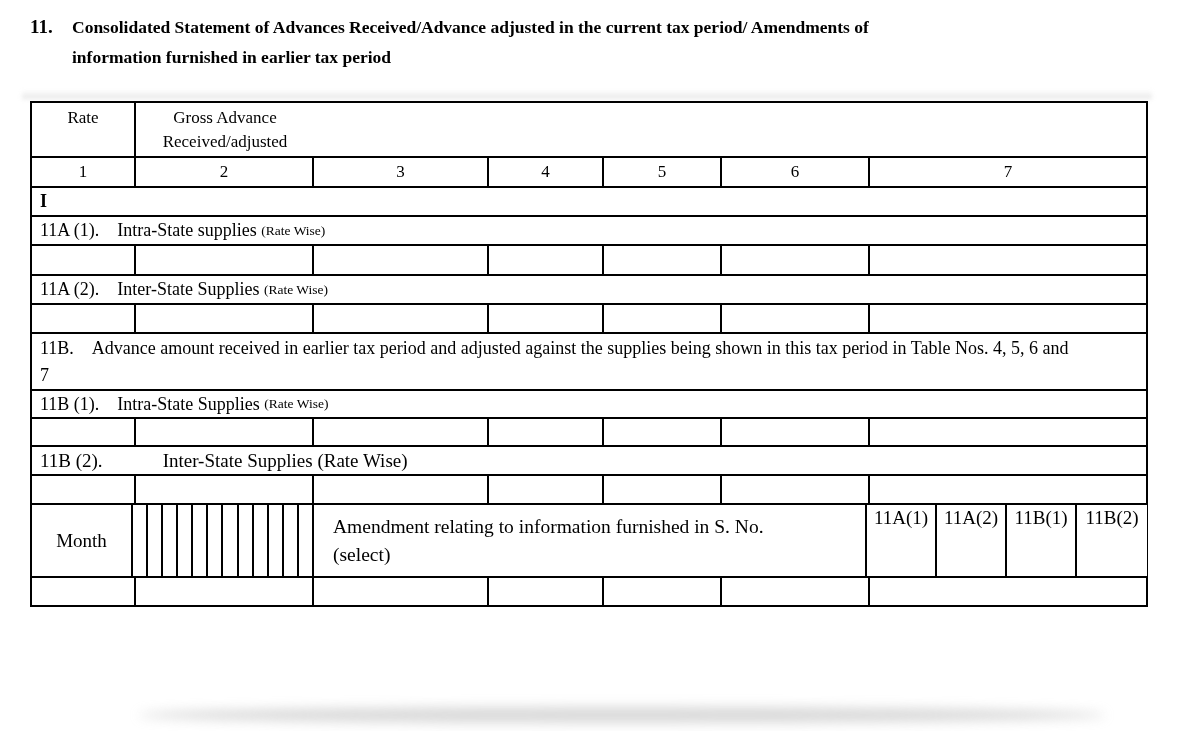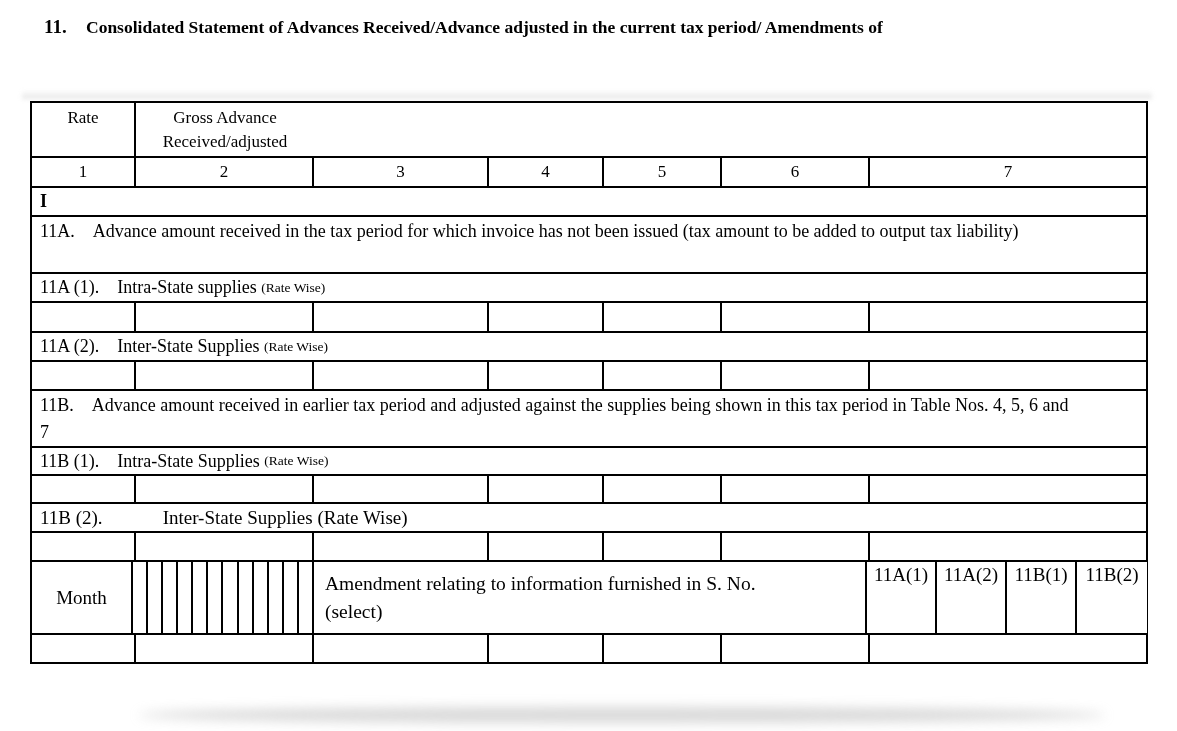--- a/index.html
+++ b/index.html
@@ -1,19 +1,19 @@
 <!DOCTYPE html>
 <html><head>
 <meta charset="utf-8">
 <style>
   html,body{margin:0;padding:0;background:#fff;}
   .page{position:relative;width:1177px;height:731px;background:#ffffff;overflow:hidden;
         font-family:"Liberation Serif","DejaVu Serif",serif;color:#000;}
   
-  .title{position:absolute;left:44px;top:12px;width:1120px;display:flex;}
+  .title{position:absolute;left:30px;top:12px;width:1120px;display:flex;}
   .title-num{font-size:19px;font-weight:bold;width:42px;flex:0 0 42px;line-height:30px;}
   .title-text{font-size:17.5px;font-weight:bold;line-height:30px;}
   
   .gst-table{position:absolute;left:30px;top:101px;width:1118px;border:2px solid #000;box-sizing:border-box;background:#fff;}
   .row{display:flex;border-bottom:2px solid #000;box-sizing:border-box;}
   .row.last{border-bottom:none;}
   .cell{border-right:2px solid #000;box-sizing:border-box;background:#fff;overflow:hidden;}
   .cell:last-child{border-right:none;}
   .w1{width:104px;flex:0 0 104px}.w2{width:178px;flex:0 0 178px}.w3{width:175px;flex:0 0 175px}
   .w4{width:115px;flex:0 0 115px}.w5{width:118px;flex:0 0 118px}.w6{width:148px;flex:0 0 148px}
@@ -33,38 +33,39 @@
   .sec-label{font-weight:bold;margin-right:18px;}
   .sec-text{font-weight:bold;}
   .lbl{margin-right:18px;}
   .note-small{font-size:13.5px;}
   .big-row{font-size:19px;gap:42px;}
   
   .month-cell{width:101px;flex:0 0 101px;display:flex;align-items:center;justify-content:center;font-size:19px;}
   .boxes{width:181px;flex:0 0 181px;display:flex;}
   .digit-box{flex:1 1 auto;border-right:2px solid #000;box-sizing:border-box;background:#fff;}
   .digit-box:last-child{border-right:none;}
-  .amend-cell{width:553px;flex:0 0 553px;display:flex;align-items:center;padding-left:11px;font-size:19.5px;line-height:28px;}
+  .amend-cell{width:553px;flex:0 0 553px;display:flex;align-items:center;padding-left:19px;font-size:19.5px;line-height:28px;}
   .amend-cell span{display:inline-block;max-width:470px;}
   .ref-cell{width:70px;flex:0 0 70px;text-align:center;font-size:19px;padding-top:2px;}
   
   .top-smudge{position:absolute;left:22px;top:90px;width:1130px;height:9px;
       background:linear-gradient(to bottom,rgba(190,190,190,0),rgba(170,170,170,0.30));filter:blur(2px);}
   .bottom-shadow{position:absolute;left:138px;top:707px;width:968px;height:16px;background:#b9b9b9;
       border-radius:50%;filter:blur(6px);opacity:0.55;}
 </style>
 </head>
 <body>
 
 <div class="page">
 
   <div class="title">
     <div class="title-num">11.</div>
     <div class="title-text">
       <div>Consolidated Statement of Advances Received/Advance adjusted in the current tax period/ Amendments of</div>
+      <div>information furnished in earlier tax period</div>
     </div>
   </div>
 
   <div class="top-smudge"></div>
 
   <div class="gst-table">
 
     <div class="row" style="height:55px">
       <div class="cell w1 hc">Rate</div>
       <div class="cell w2 hc">
@@ -82,25 +83,20 @@
       <div class="cell w6">6</div>
       <div class="cell wlast">7</div>
     </div>
 
     <div class="row" style="height:29px">
       <div class="cell spanrow one-line">
         <span class="sec-label">I</span>
       </div>
     </div>
 
-    <div class="row" style="height:57px">
-      <div class="cell spanrow two-line" style="padding-right:125px">
-        <span class="lbl">11A.</span><span>Advance amount received in the tax period  for which invoice has not been issued (tax amount to be added to output tax liability)</span>
-      </div>
-    </div>
 
     <div class="row" style="height:29px">
       <div class="cell spanrow one-line">
         <span class="lbl">11A (1).</span>
         <span>Intra-State supplies</span>&nbsp;
         <span class="note-small">(Rate Wise)</span>
       </div>
     </div>
     <div class="row" style="height:30px">
       <div class="cell w1"></div>

